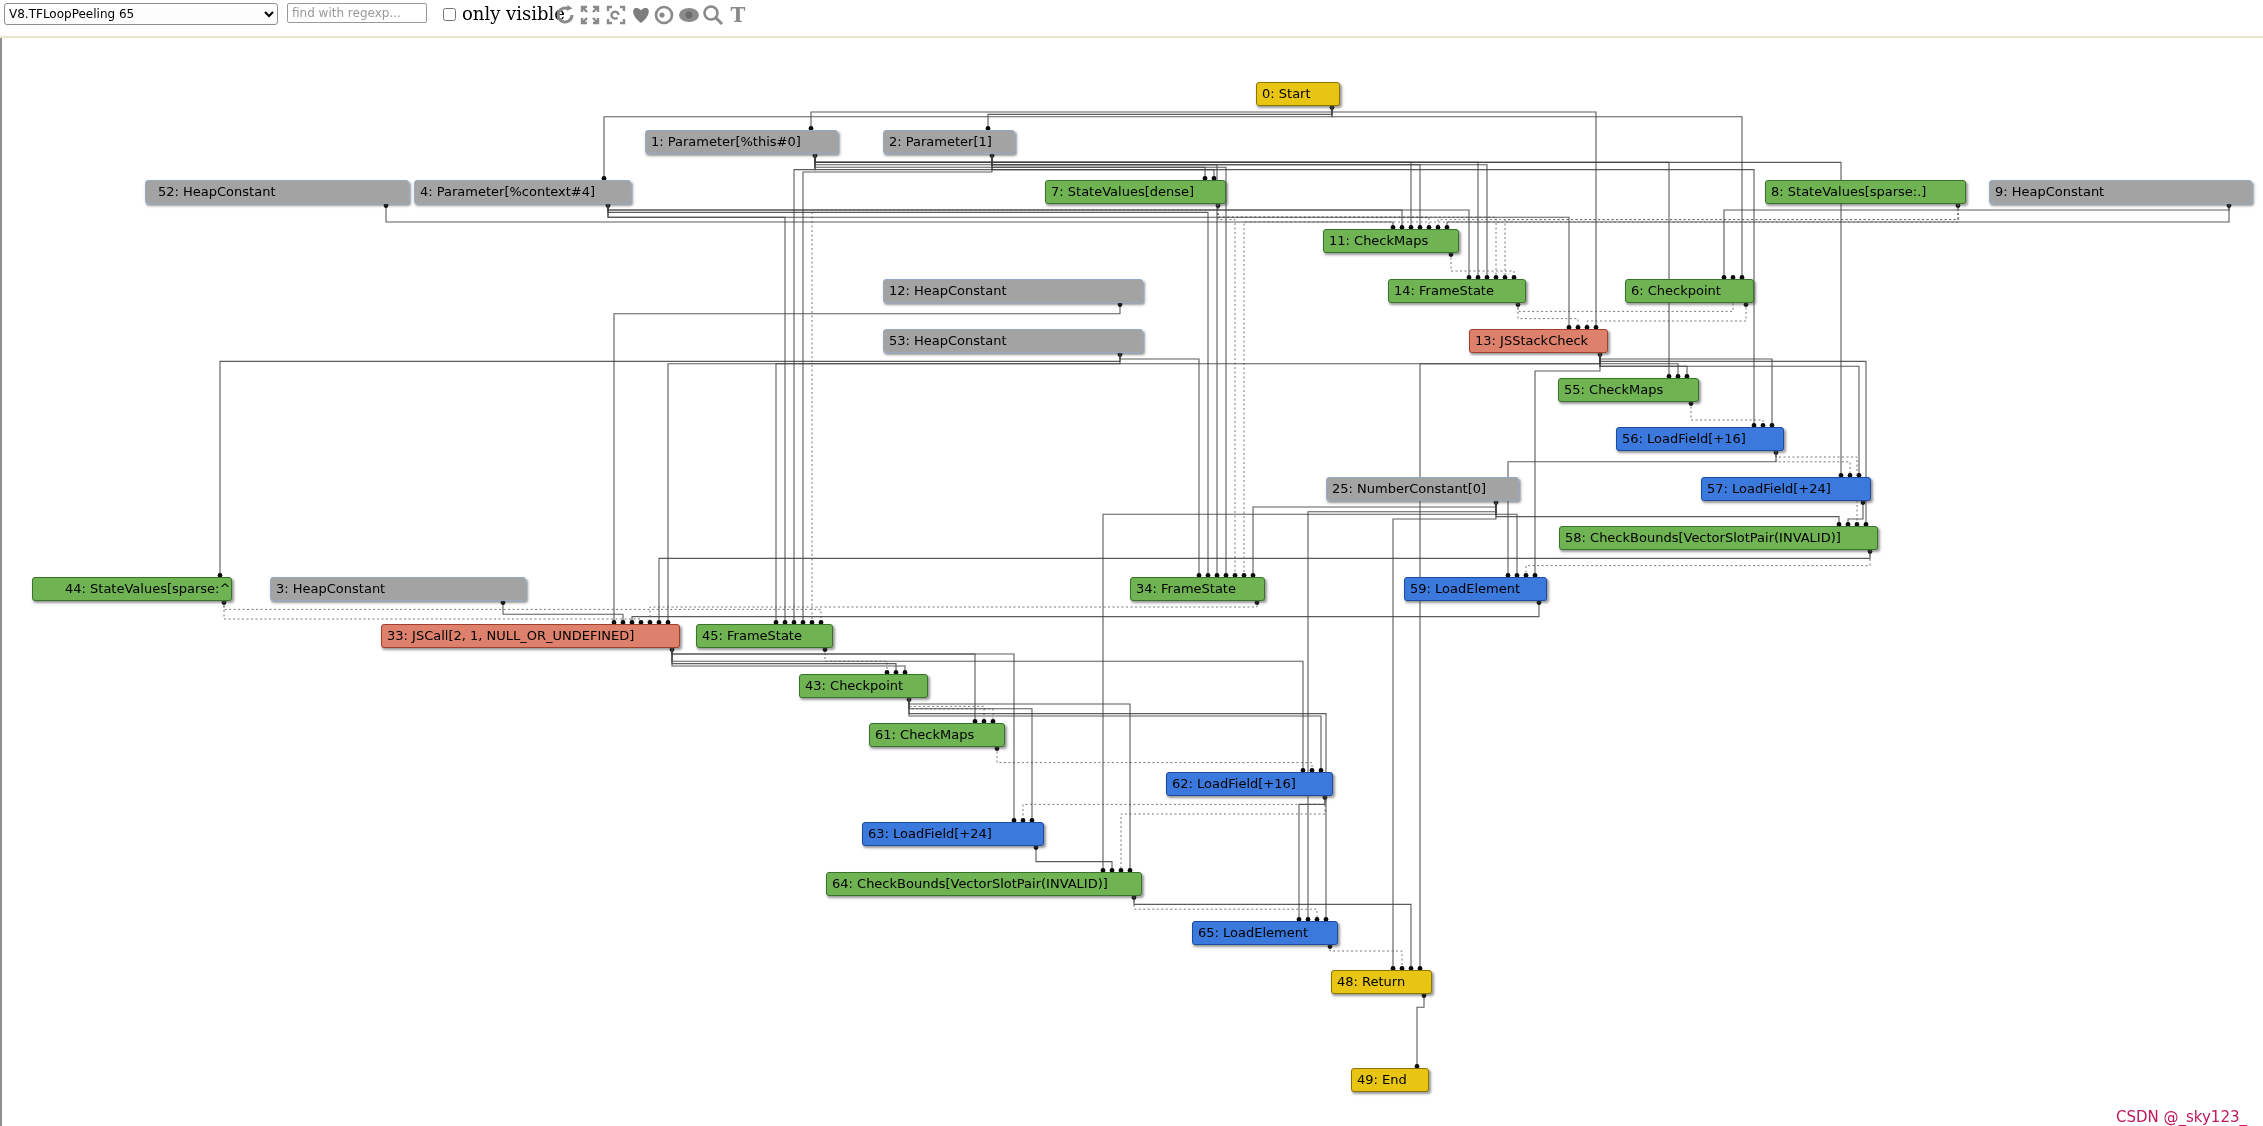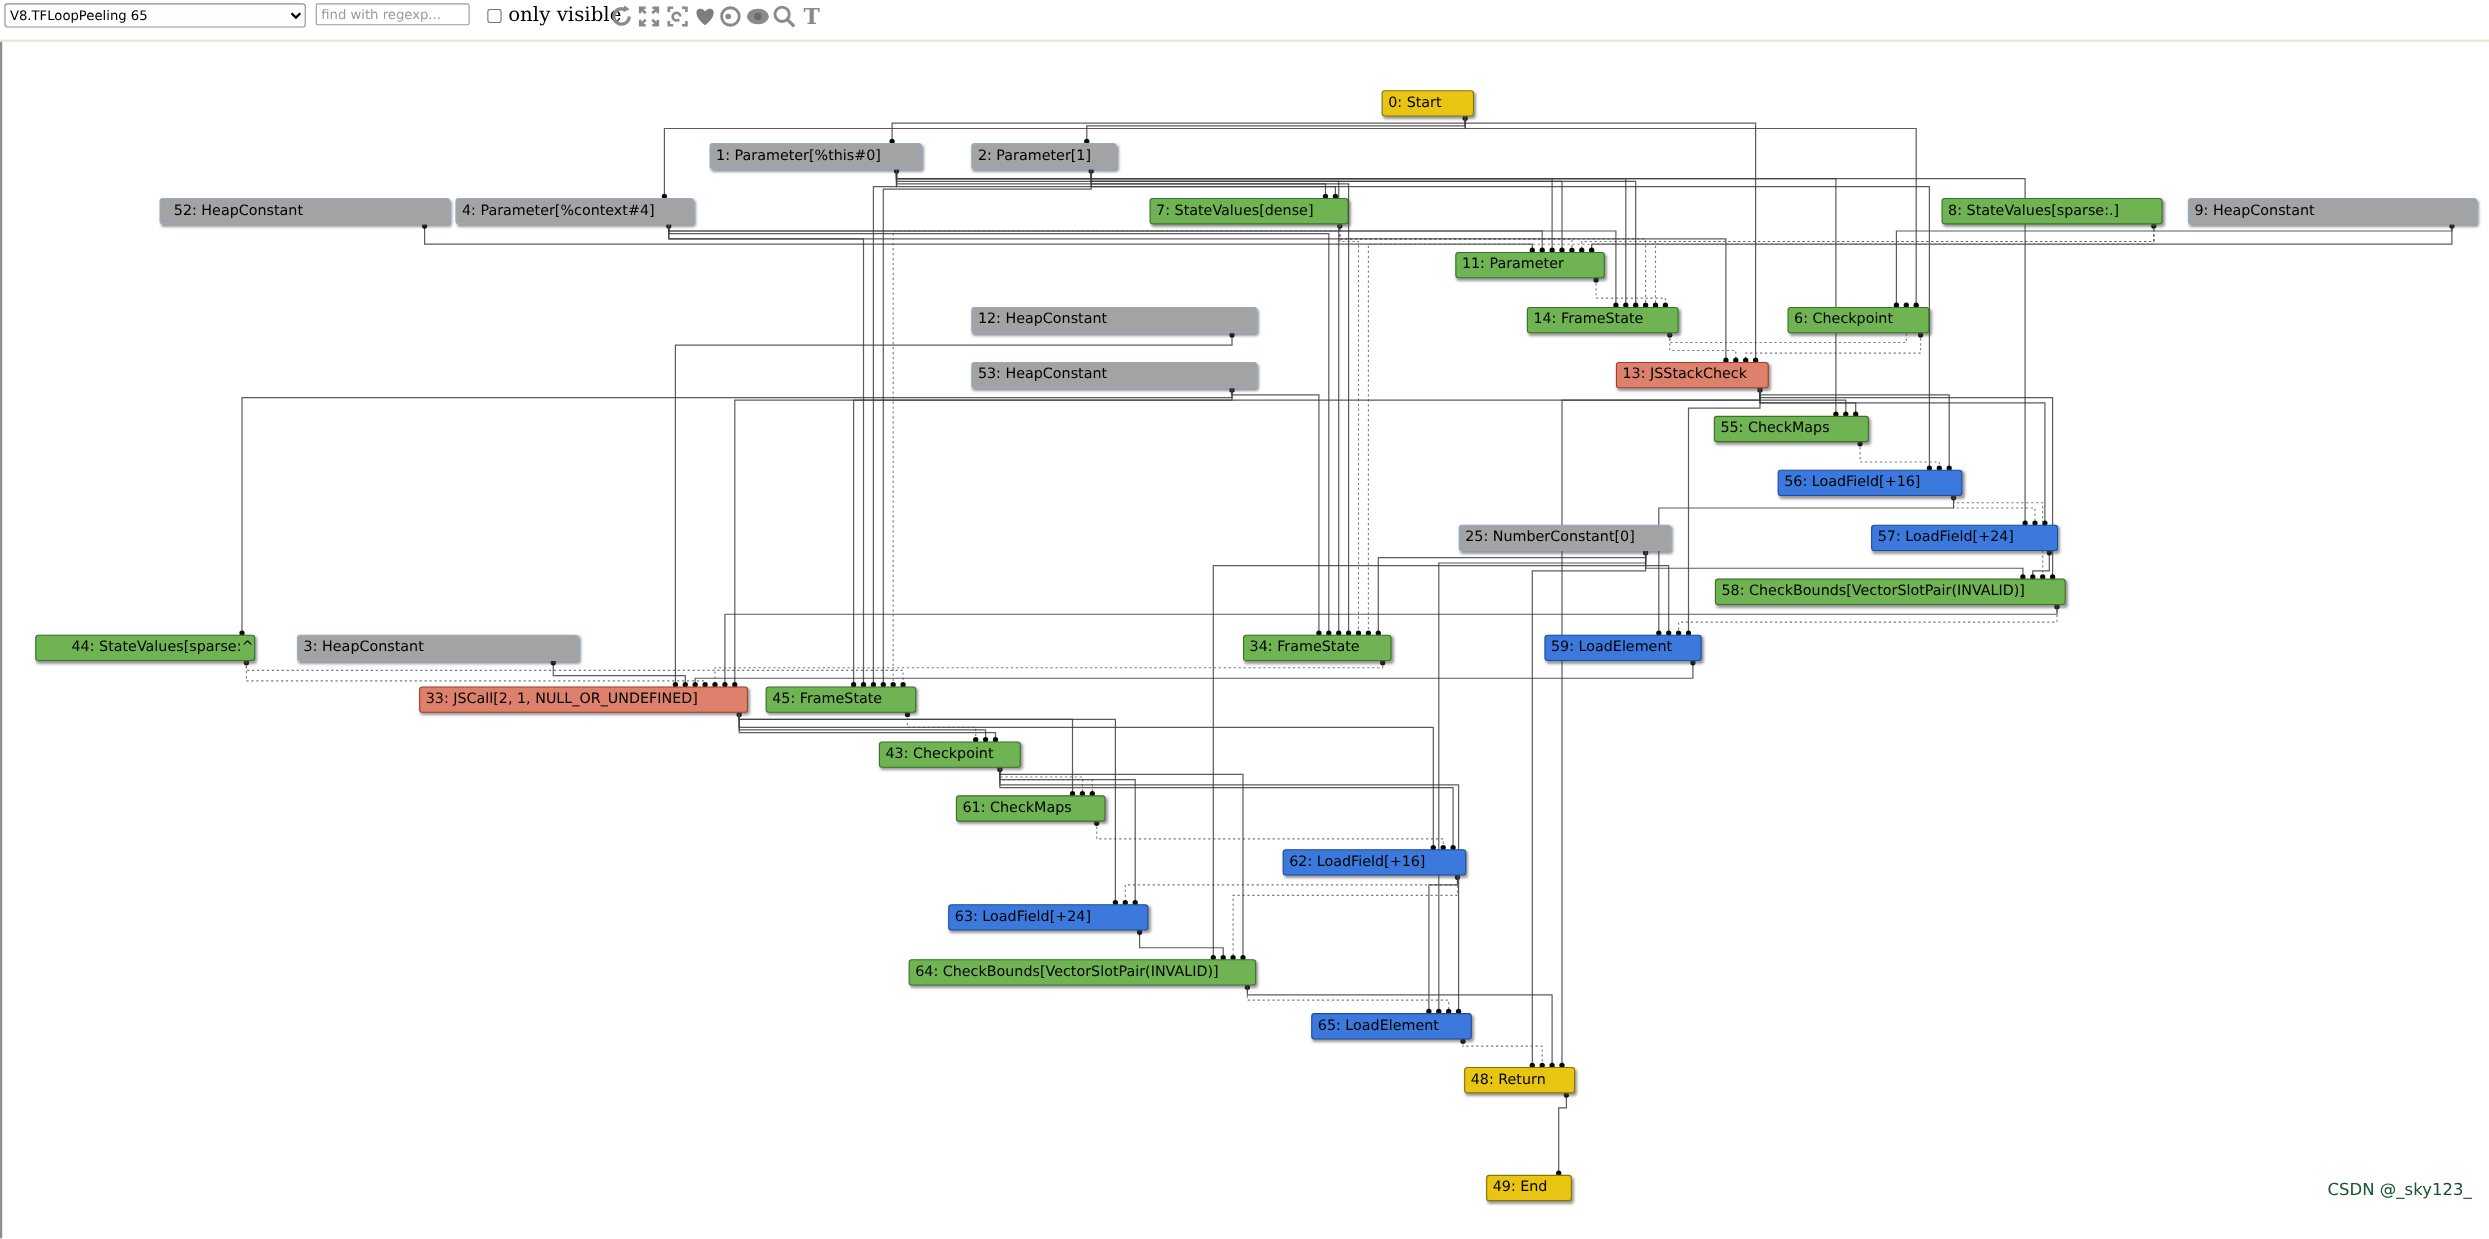--- a/index.html
+++ b/index.html
@@ -22,21 +22,21 @@
   #graph{position:absolute;left:0;top:38px;width:2261px;height:1088px;border-left:2px solid #8f8f8f;}
   #edges{position:absolute;left:0;top:0;width:2263px;height:1088px;}
   .node{position:absolute;height:24px;box-sizing:border-box;border-radius:3px;
     font-size:13px;line-height:21px;color:#000;white-space:nowrap;overflow:hidden;
     padding:0 0 0 5px;border:1px solid #555;box-shadow:1.5px 2px 2.5px rgba(70,70,70,.55);cursor:pointer;}
   .k-yellow   {background:#e8c413;border-color:#8a7404;}
   .k-green    {background:#6fb353;border-color:#39722a;}
   .k-lightblue{background:#a3a3a3;border-color:#93abc4;margin-left:15px;}
   .k-salmon   {background:#dd816c;border-color:#a03f2c;}
   .k-blue     {background:#3b79dd;border-color:#1c4ba0;}
-  #watermark{position:absolute;right:16px;top:1072px;font-size:15px;color:#14532d;
+  #watermark{position:absolute;right:16px;top:1108px;font-size:15px;color:#be185d;
     font-family:"DejaVu Sans","Liberation Sans",sans-serif;}
 </style>
 </head>
 <body>
 
 <div id="app">
 
   <div id="toolbar">
     <select id="phase-select">
       <option>V8.TFLoopPeeling 65</option>
@@ -308,21 +308,21 @@
       </svg>
 
   <div class="node k-yellow" style="left: 1254px; top: 44px; width: 84px;">0: Start</div>
       <div class="node k-lightblue" style="left: 628px; top: 92px; width: 193px;">1: Parameter[%this#0]</div>
       <div class="node k-lightblue" style="left: 866px; top: 92px; width: 132px;">2: Parameter[1]</div>
       <div class="node k-lightblue" style="left: 128px; top: 142px; width: 264px; padding-left: 12px;">52: HeapConstant</div>
       <div class="node k-lightblue" style="left: 397px; top: 142px; width: 217px;">4: Parameter[%context#4]</div>
       <div class="node k-green" style="left: 1043px; top: 142px; width: 181px;">7: StateValues[dense]</div>
       <div class="node k-green" style="left: 1763px; top: 142px; width: 201px;">8: StateValues[sparse:.]</div>
       <div class="node k-lightblue" style="left: 1972px; top: 142px; width: 263px;">9: HeapConstant</div>
-      <div class="node k-green" style="left: 1321px; top: 191px; width: 136px;">11: Parameter</div>
+      <div class="node k-green" style="left: 1321px; top: 191px; width: 136px;">11: CheckMaps</div>
       <div class="node k-lightblue" style="left: 866px; top: 241px; width: 260px;">12: HeapConstant</div>
       <div class="node k-green" style="left: 1386px; top: 241px; width: 138px;">14: FrameState</div>
       <div class="node k-green" style="left: 1623px; top: 241px; width: 129px;">6: Checkpoint</div>
       <div class="node k-lightblue" style="left: 866px; top: 291px; width: 260px;">53: HeapConstant</div>
       <div class="node k-salmon" style="left: 1467px; top: 291px; width: 139px;">13: JSStackCheck</div>
       <div class="node k-green" style="left: 1556px; top: 340px; width: 141px;">55: CheckMaps</div>
       <div class="node k-blue" style="left: 1614px; top: 389px; width: 168px;">56: LoadField[+16]</div>
       <div class="node k-lightblue" style="left: 1309px; top: 439px; width: 193px;">25: NumberConstant[0]</div>
       <div class="node k-blue" style="left: 1699px; top: 439px; width: 170px;">57: LoadField[+24]</div>
       <div class="node k-green" style="left: 1557px; top: 488px; width: 319px;">58: CheckBounds[VectorSlotPair(INVALID)]</div>

